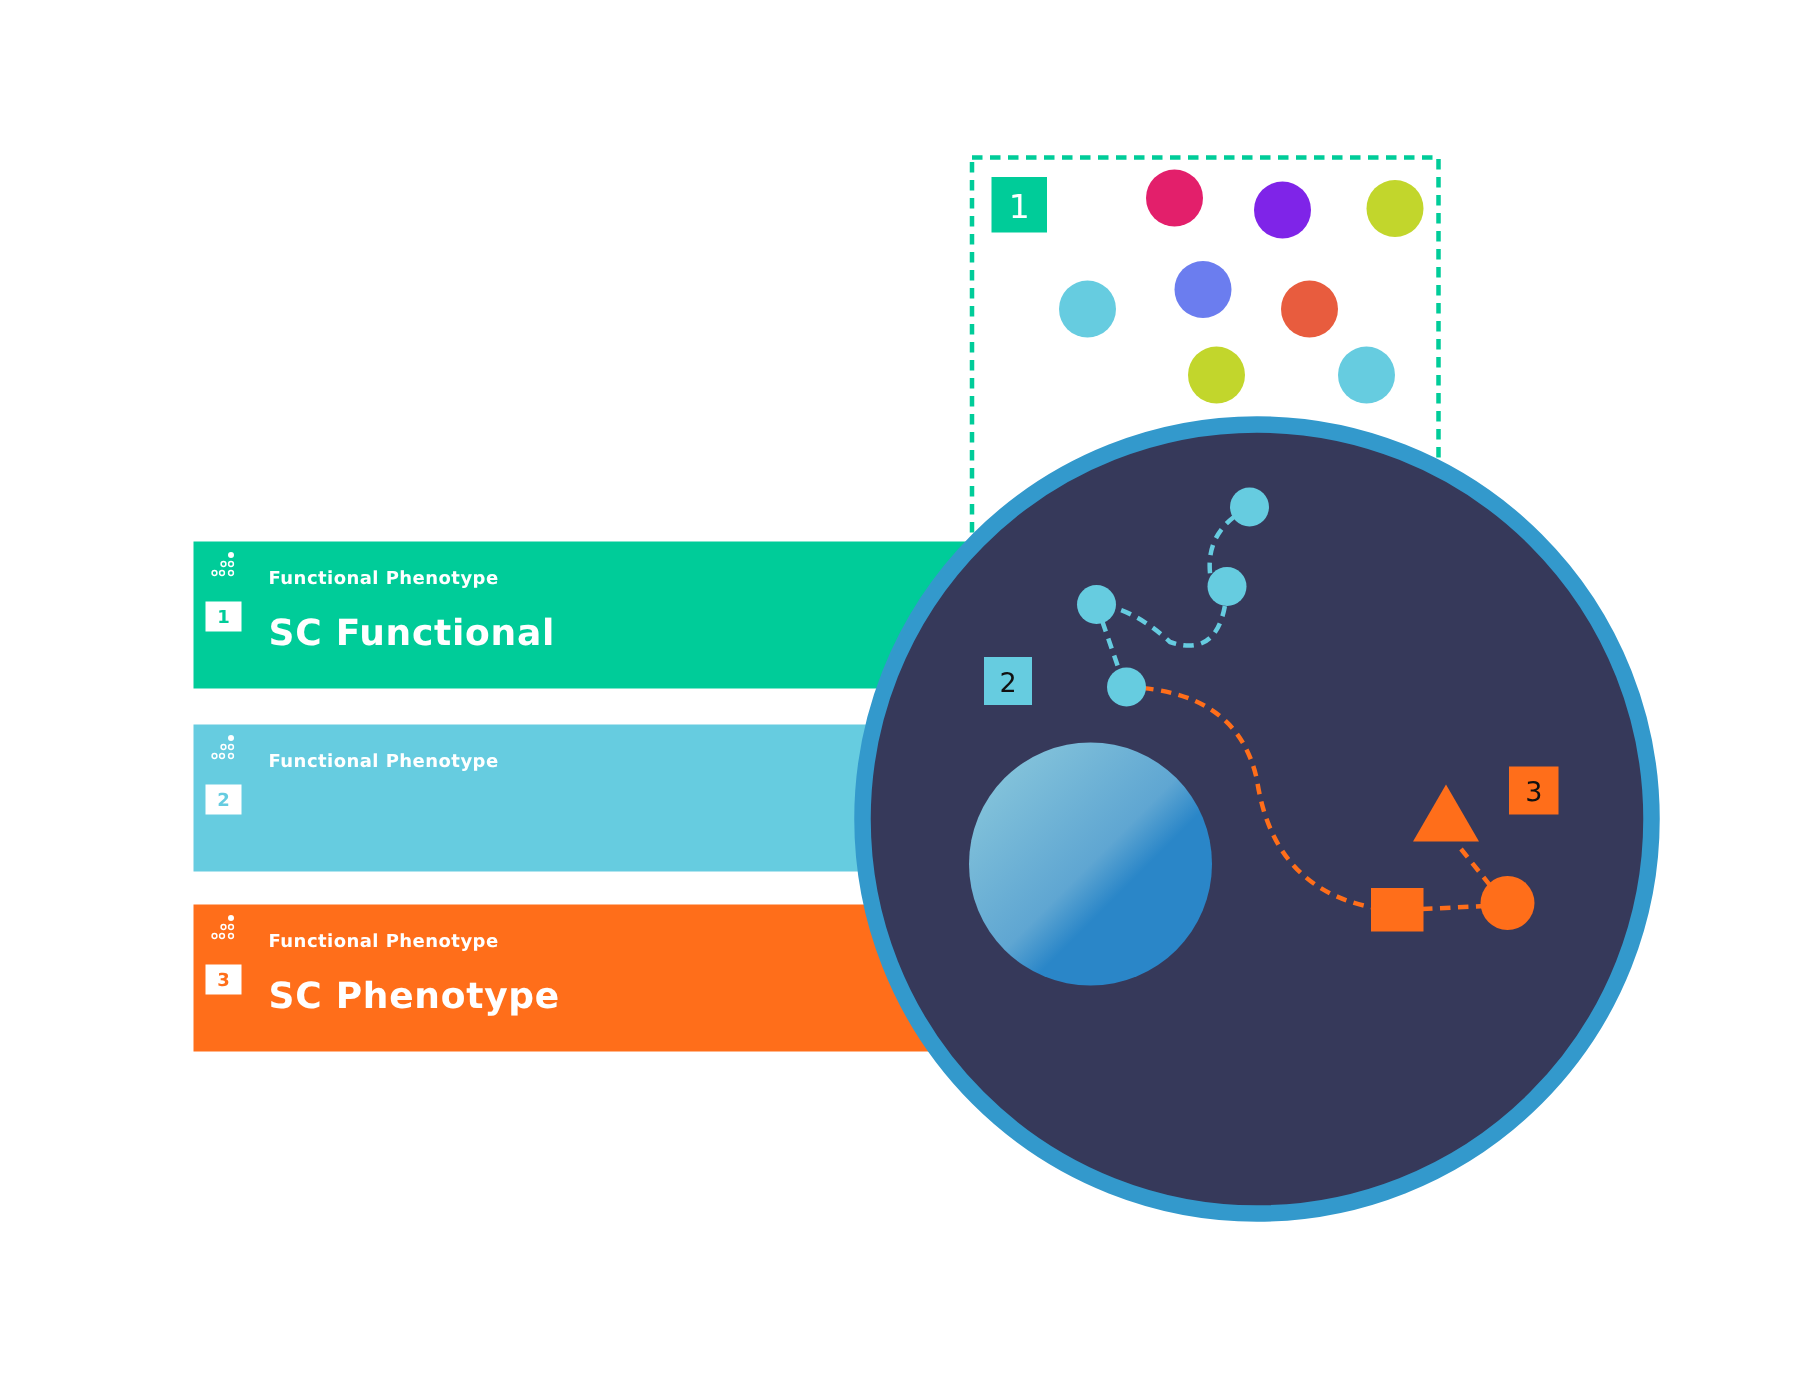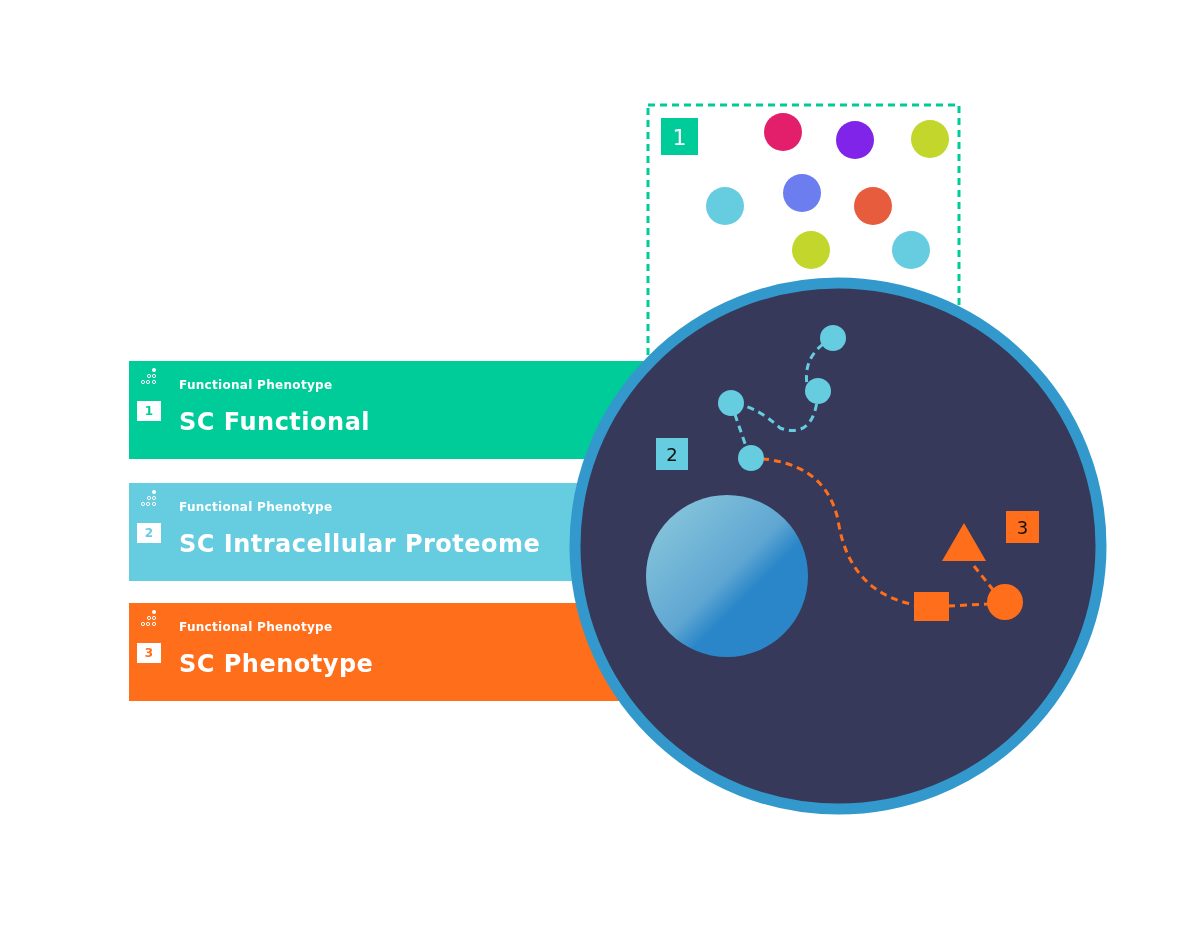--- a/index.html
+++ b/index.html
@@ -62,21 +62,20 @@
   <svg class="ph-icon" viewBox="0 0 22 22">
     <circle cx="16" cy="3" r="2" fill="#fff"></circle>
     <circle cx="11" cy="9" r="1.6" fill="none" stroke="#fff" stroke-width="1"></circle>
     <circle cx="16" cy="9" r="1.6" fill="none" stroke="#fff" stroke-width="1"></circle>
     <circle cx="5" cy="15" r="1.6" fill="none" stroke="#fff" stroke-width="1"></circle>
     <circle cx="10" cy="15" r="1.6" fill="none" stroke="#fff" stroke-width="1"></circle>
     <circle cx="16" cy="15" r="1.6" fill="none" stroke="#fff" stroke-width="1"></circle>
   </svg>
   <div class="num" style="color:#66CCE0;">2</div>
   <div class="sub">Functional Phenotype</div>
-  <div class="title">SC Intracellular Proteome</div>
 </div>
 
 <div class="band" id="band-3" style="background:#FF6E1A;">
   <svg class="ph-icon" viewBox="0 0 22 22">
     <circle cx="16" cy="3" r="2" fill="#fff"></circle>
     <circle cx="11" cy="9" r="1.6" fill="none" stroke="#fff" stroke-width="1"></circle>
     <circle cx="16" cy="9" r="1.6" fill="none" stroke="#fff" stroke-width="1"></circle>
     <circle cx="5" cy="15" r="1.6" fill="none" stroke="#fff" stroke-width="1"></circle>
     <circle cx="10" cy="15" r="1.6" fill="none" stroke="#fff" stroke-width="1"></circle>
     <circle cx="16" cy="15" r="1.6" fill="none" stroke="#fff" stroke-width="1"></circle>

